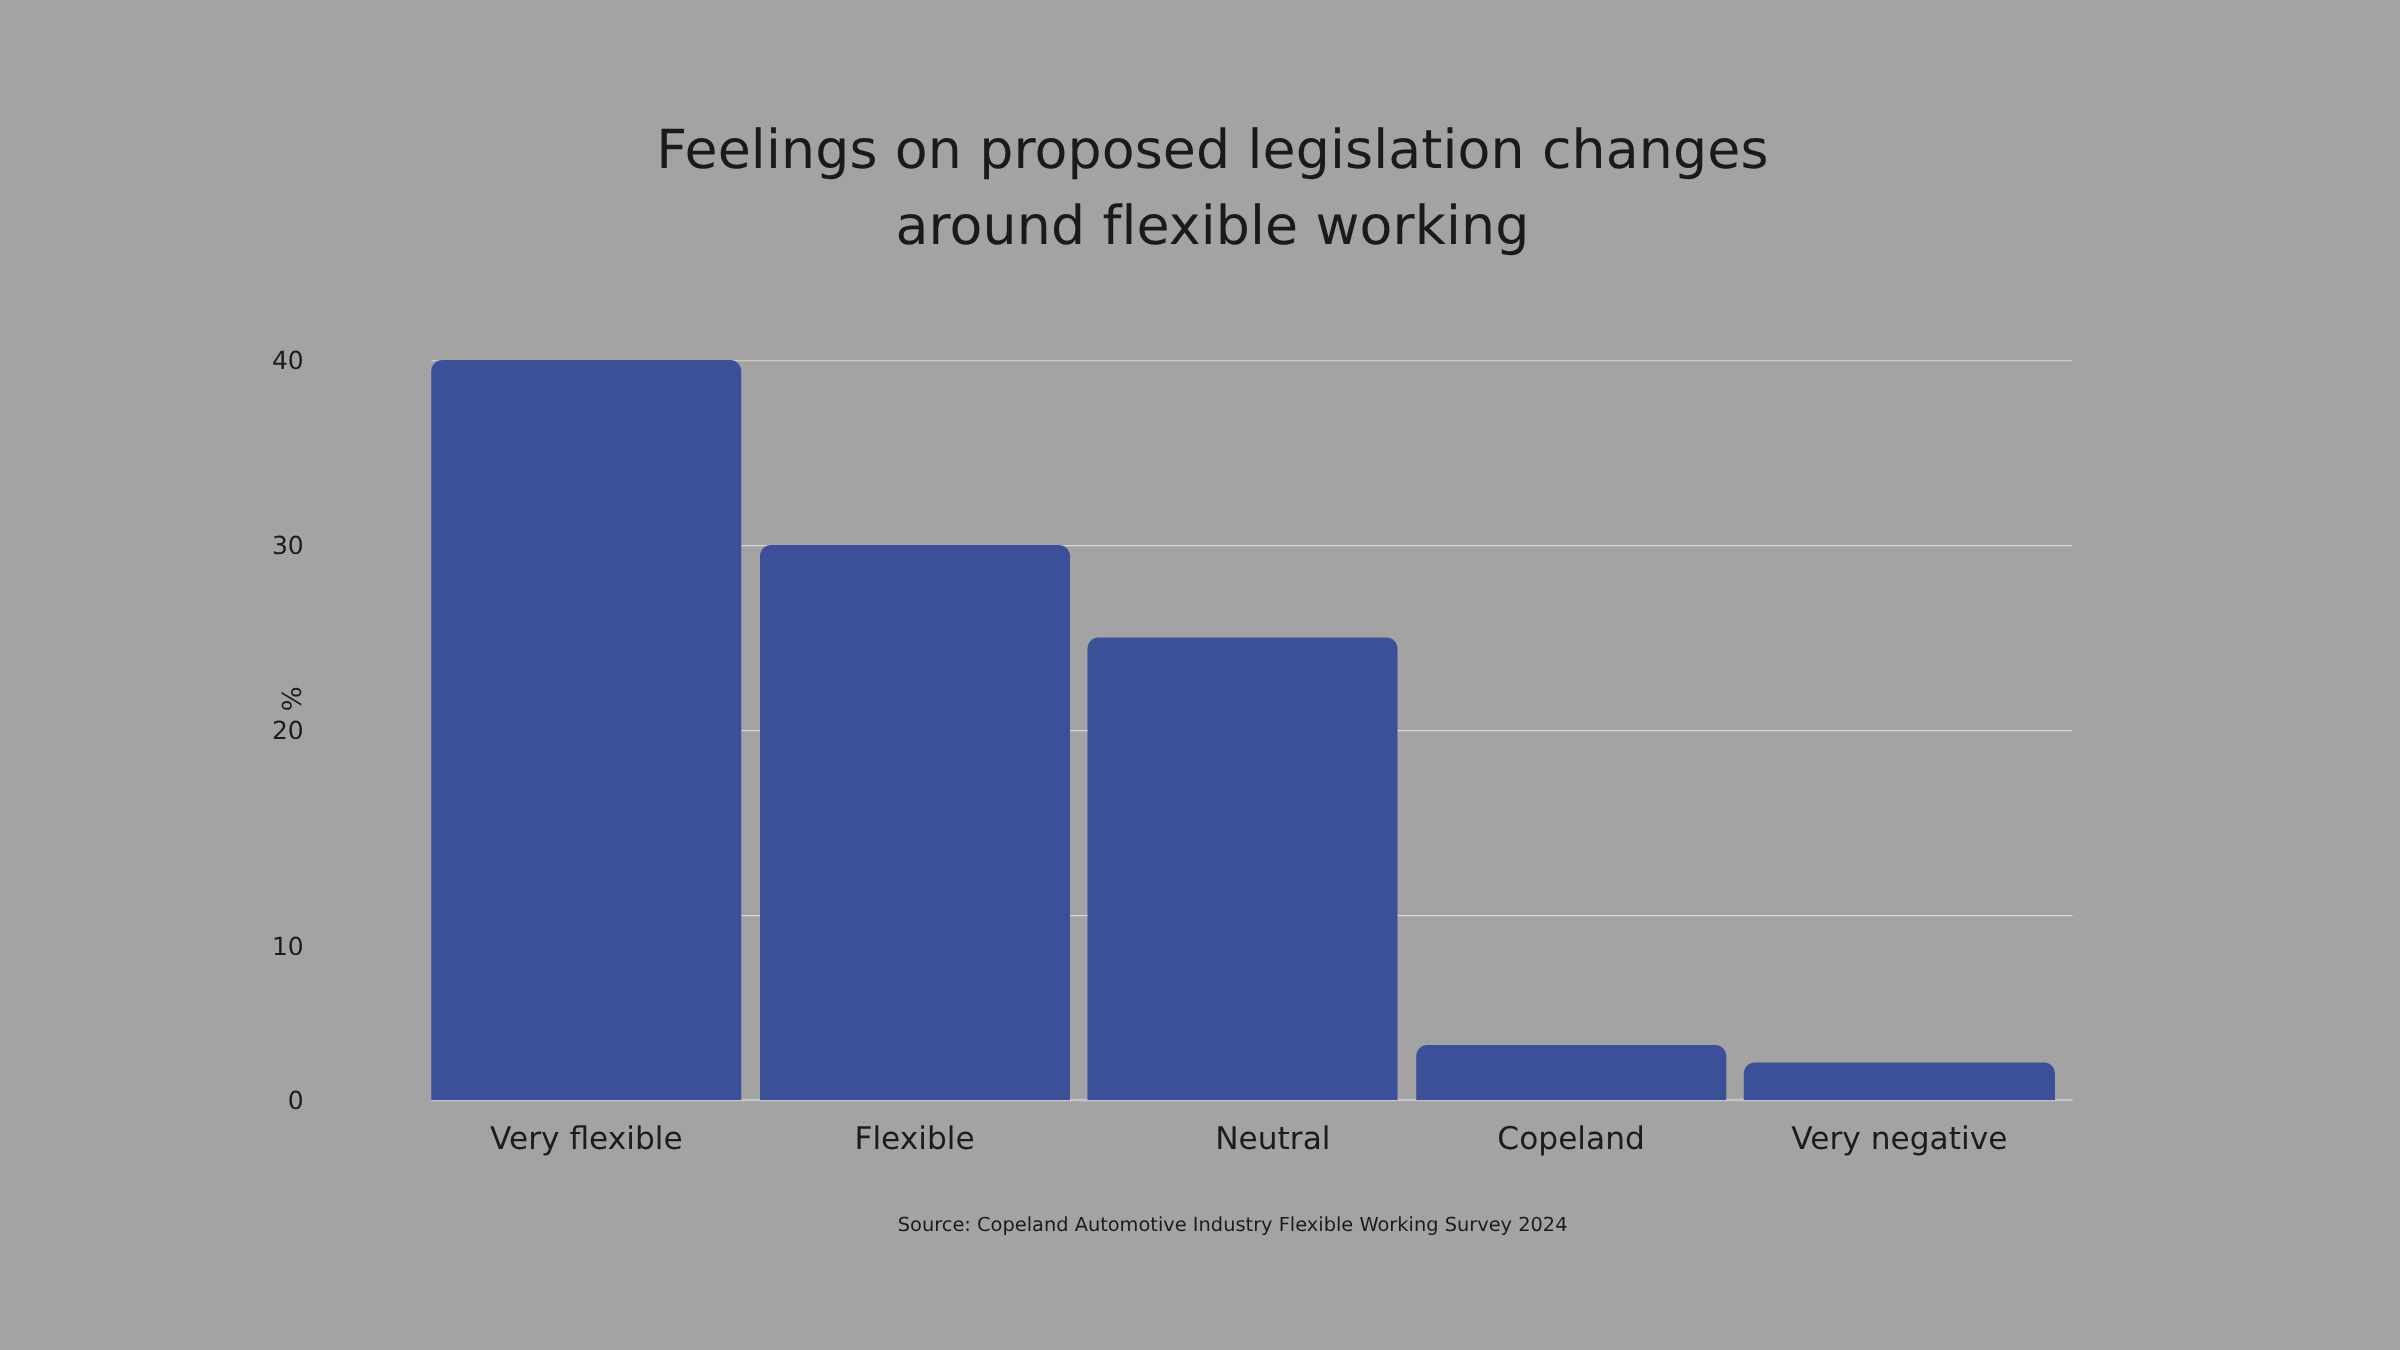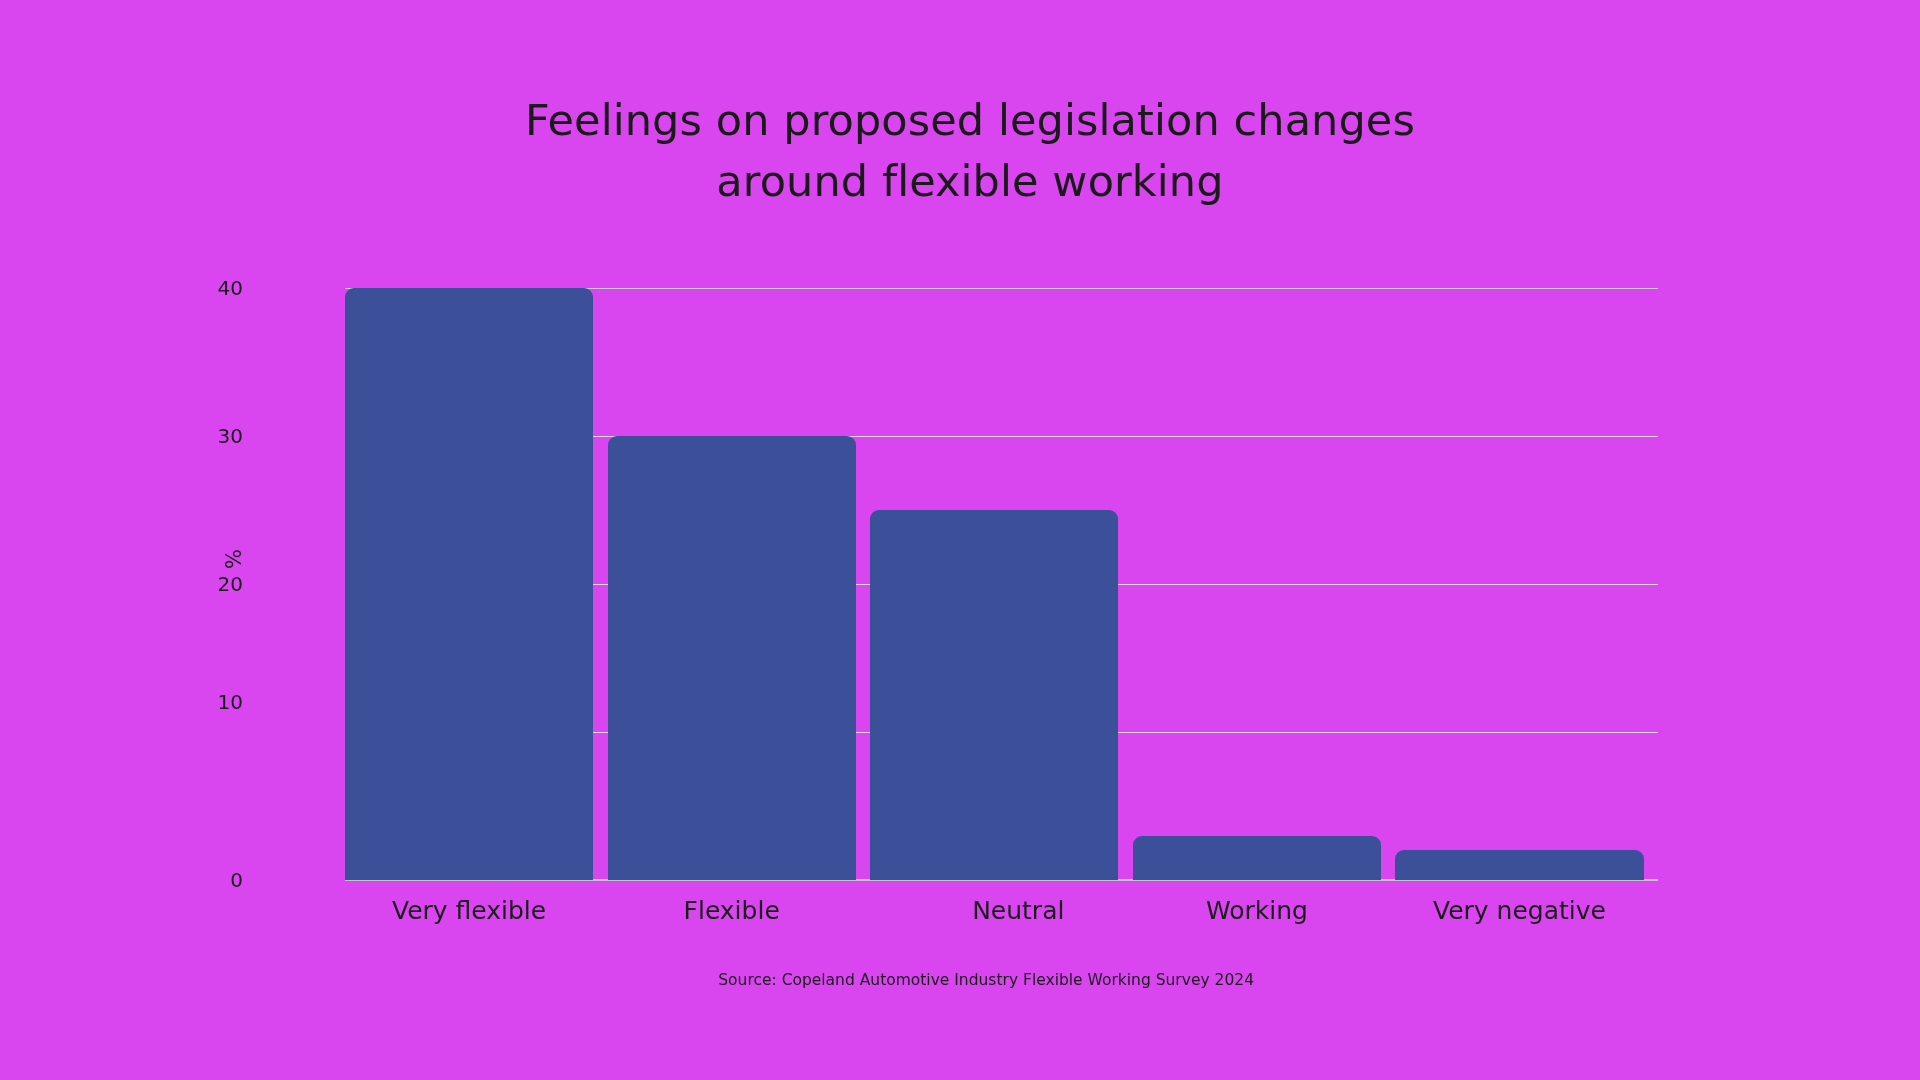--- a/index.html
+++ b/index.html
@@ -16,21 +16,21 @@
     overflow: hidden;
     position: relative;
   }
 
   #figure {
     position: absolute;
     left: 0;
     top: 0;
     width: 1920px;
     height: 1080px;
-    background: #d946ef;
+    background: #a3a3a3;
   }
 
   
   #chart-title {
     position: absolute;
     left: 260px;
     top: 90px;
     width: 1420px;
     text-align: center;
     font-size: 43px;
@@ -168,28 +168,28 @@
           <div class="bar" title="Negative: 3%" style="height: 44.4286px; background: rgb(60, 79, 153);"></div>
         </div>
         <div class="bar-slot" style="left: 1050.4px; width: 248.157px;">
           <div class="bar" title="Very negative: 2%" style="height: 29.619px; background: rgb(60, 79, 153);"></div>
         </div>
       </div>
   </div>
 
   <div id="ytick-labels">
       <div class="ytick-label" style="top: 880px;">0</div>
-      <div class="ytick-label" style="top: 702px;">10</div>
+      <div class="ytick-label" style="top: 757px;">10</div>
       <div class="ytick-label" style="top: 583.81px;">20</div>
       <div class="ytick-label" style="top: 435.714px;">30</div>
       <div class="ytick-label" style="top: 287.619px;">40</div>
     </div>
   <div id="xtick-labels">
       <div class="xtick-label" style="left: 469.079px;">Very flexible</div>
       <div class="xtick-label" style="left: 731.678px;">Flexible</div>
       <div class="xtick-label" style="left: 994.279px; margin-left: 24px;">Neutral</div>
-      <div class="xtick-label" style="left: 1256.88px;">Working</div>
+      <div class="xtick-label" style="left: 1256.88px;">Copeland</div>
       <div class="xtick-label" style="left: 1519.48px; text-align: right;">Very negative</div>
     </div>
 
   <div id="source-note">Source: Copeland Automotive Industry Flexible Working Survey 2024</div>
 
 </div>
 
 </body></html>

